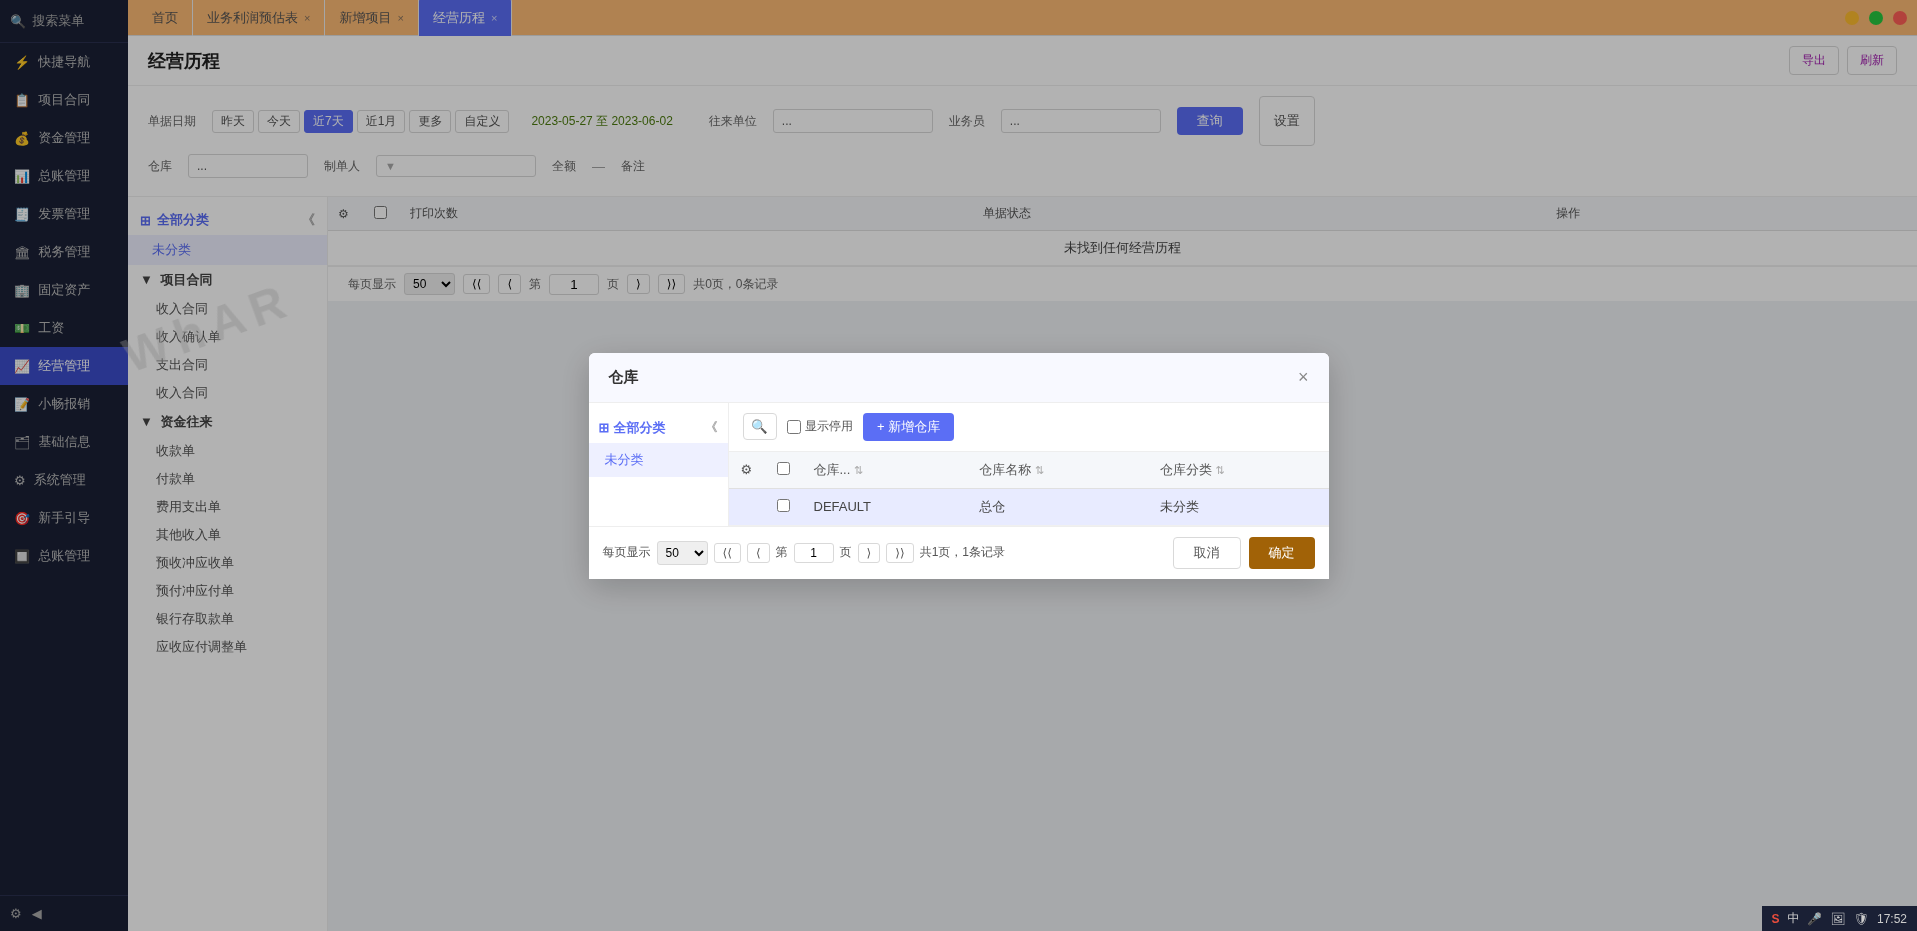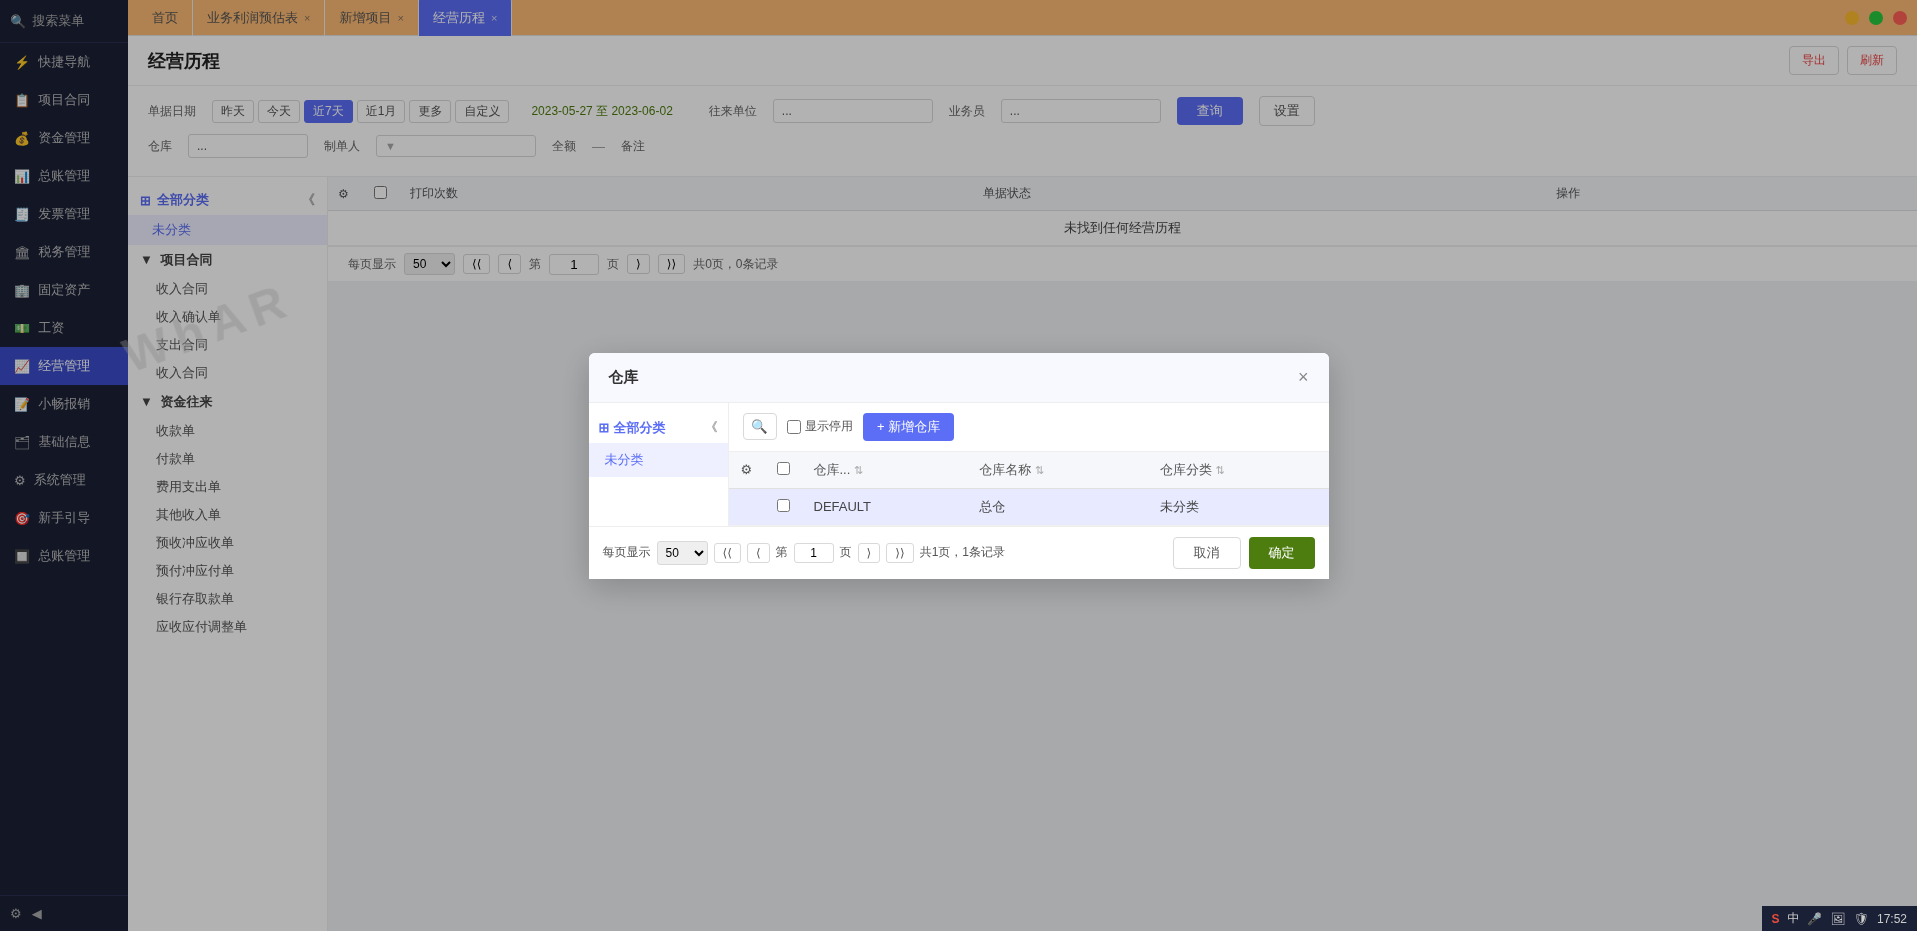--- a/index.html
+++ b/index.html
@@ -23,34 +23,34 @@
     .window-controls { margin-left: auto; display: flex; gap: 10px; }
     .win-btn { width: 14px; height: 14px; border-radius: 50%; cursor: pointer; }
     .win-close { background: #ff5f57; }
     .win-min { background: #febc2e; }
     .win-max { background: #28c840; }
 
     
     .page-header { background: #fff; padding: 10px 20px; display: flex; align-items: center; justify-content: space-between; border-bottom: 1px solid #eee; }
     .page-title { font-size: 18px; font-weight: 600; color: #222; }
     .header-actions { display: flex; gap: 8px; }
-    .btn-export, .btn-refresh { padding: 5px 12px; border: 1px solid #d9d9d9; border-radius: 4px; background: #fff; cursor: pointer; font-size: 12px; color: #ef4444; display: flex; align-items: center; gap: 4px; }
+    .btn-export, .btn-refresh { padding: 5px 12px; border: 1px solid #d9d9d9; border-radius: 4px; background: #fff; cursor: pointer; font-size: 12px; color: #a21caf; display: flex; align-items: center; gap: 4px; }
 
     
     .filter-bar { background: #fff; padding: 10px 20px; border-bottom: 1px solid #eee; }
     .filter-row { display: flex; align-items: center; gap: 16px; margin-bottom: 8px; flex-wrap: wrap; }
     .filter-label { color: #666; font-size: 12px; white-space: nowrap; }
     .filter-dates { display: flex; gap: 4px; }
     .date-btn { padding: 2px 8px; border-radius: 3px; font-size: 12px; cursor: pointer; border: 1px solid #d9d9d9; background: #fff; color: #555; }
     .date-btn.active { background: #5b6ef5; color: #fff; border-color: #5b6ef5; }
     .date-range { font-size: 12px; color: #4d7c0f; margin-left: 6px; }
     .filter-select { padding: 4px 8px; border: 1px solid #d9d9d9; border-radius: 3px; font-size: 12px; min-width: 120px; color: #555; cursor: pointer; display: flex; align-items: center; justify-content: space-between; }
     .filter-dash { color: #999; }
     .btn-query { padding: 5px 20px; background: #5b6ef5; color: #fff; border: none; border-radius: 4px; cursor: pointer; font-size: 13px; }
-    .btn-setting { padding: 5px 14px; border: 1px solid #d9d9d9; background: #fff; border-radius: 4px; cursor: pointer; font-size: 13px; color: #555; }
+    .btn-setting { padding: 15px 14px; border: 1px solid #d9d9d9; background: #fff; border-radius: 4px; cursor: pointer; font-size: 13px; color: #555; }
 
     
     .table-area { flex: 1; overflow: auto; background: #f0f2f5; padding: 0; }
     .table-container { background: #fff; margin: 0; }
     .data-table { width: 100%; border-collapse: collapse; font-size: 12px; }
     .data-table th { background: #f5f7fa; padding: 8px 10px; text-align: left; border-bottom: 1px solid #e0e0e0; color: #555; font-weight: 500; white-space: nowrap; }
     .data-table td { padding: 8px 10px; border-bottom: 1px solid #f0f0f0; color: #444; }
     .page-input { width: 50px; border: 1px solid #d9d9d9; border-radius: 3px; padding: 2px 4px; text-align: center; }
     .page-btn { padding: 2px 8px; border: 1px solid #d9d9d9; border-radius: 3px; cursor: pointer; background: #fff; font-size: 12px; }
     .per-page-select { padding: 2px 4px; border: 1px solid #d9d9d9; border-radius: 3px; font-size: 12px; }
@@ -79,21 +79,21 @@
     .btn-add-warehouse { padding: 5px 14px; background: #5b6ef5; color: #fff; border: none; border-radius: 4px; cursor: pointer; font-size: 13px; display: flex; align-items: center; gap: 4px; white-space: nowrap; }
     .modal-table-area { flex: 1; overflow: auto; }
     .modal-table { width: 100%; border-collapse: collapse; font-size: 13px; }
     .modal-table th { background: #f5f7fa; padding: 9px 12px; text-align: left; border-bottom: 1px solid #e0e0e0; color: #555; font-weight: 500; }
     .modal-table td { padding: 9px 12px; border-bottom: 1px solid #f0f0f0; color: #444; }
     .modal-table tr.selected td { background: #e8ebff; }
     .sort-icon { color: #aaa; font-size: 11px; cursor: pointer; }
     .modal-footer { padding: 10px 14px; border-top: 1px solid #eee; display: flex; align-items: center; font-size: 12px; color: #555; gap: 6px; background: #fff; }
     .modal-footer-right { margin-left: auto; display: flex; gap: 8px; }
     .btn-cancel { padding: 6px 20px; border: 1px solid #d9d9d9; border-radius: 4px; background: #fff; cursor: pointer; font-size: 13px; color: #555; }
-    .btn-confirm { padding: 6px 20px; background: #4d7c0f; color: #fff; border: none; border-radius: 4px; cursor: pointer; font-size: 13px; }
+    .btn-confirm { padding: 6px 20px; background: #a16207; color: #fff; border: none; border-radius: 4px; cursor: pointer; font-size: 13px; }
     .modal-page-input { width: 40px; border: 1px solid #d9d9d9; border-radius: 3px; padding: 2px 4px; text-align: center; font-size: 12px; }
     .per-page-select-modal { padding: 3px 4px; border: 1px solid #d9d9d9; border-radius: 3px; font-size: 12px; }
     .page-nav-btn { padding: 2px 8px; border: 1px solid #d9d9d9; border-radius: 3px; cursor: pointer; background: #fff; font-size: 12px; color: #555; }
     .no-data { padding: 30px; text-align: center; color: #aaa; font-size: 13px; }
 
     
     .watermark { position: absolute; top: 300px; left: 120px; color: rgba(200,200,200,0.4); font-size: 48px; font-weight: bold; transform: rotate(-20deg); pointer-events: none; z-index: 50; letter-spacing: 8px; }
 
     
     .system-tray { position: fixed; bottom: 0; right: 0; background: #1a2035; padding: 4px 10px; display: flex; align-items: center; gap: 8px; color: #ccc; font-size: 12px; z-index: 200; }

